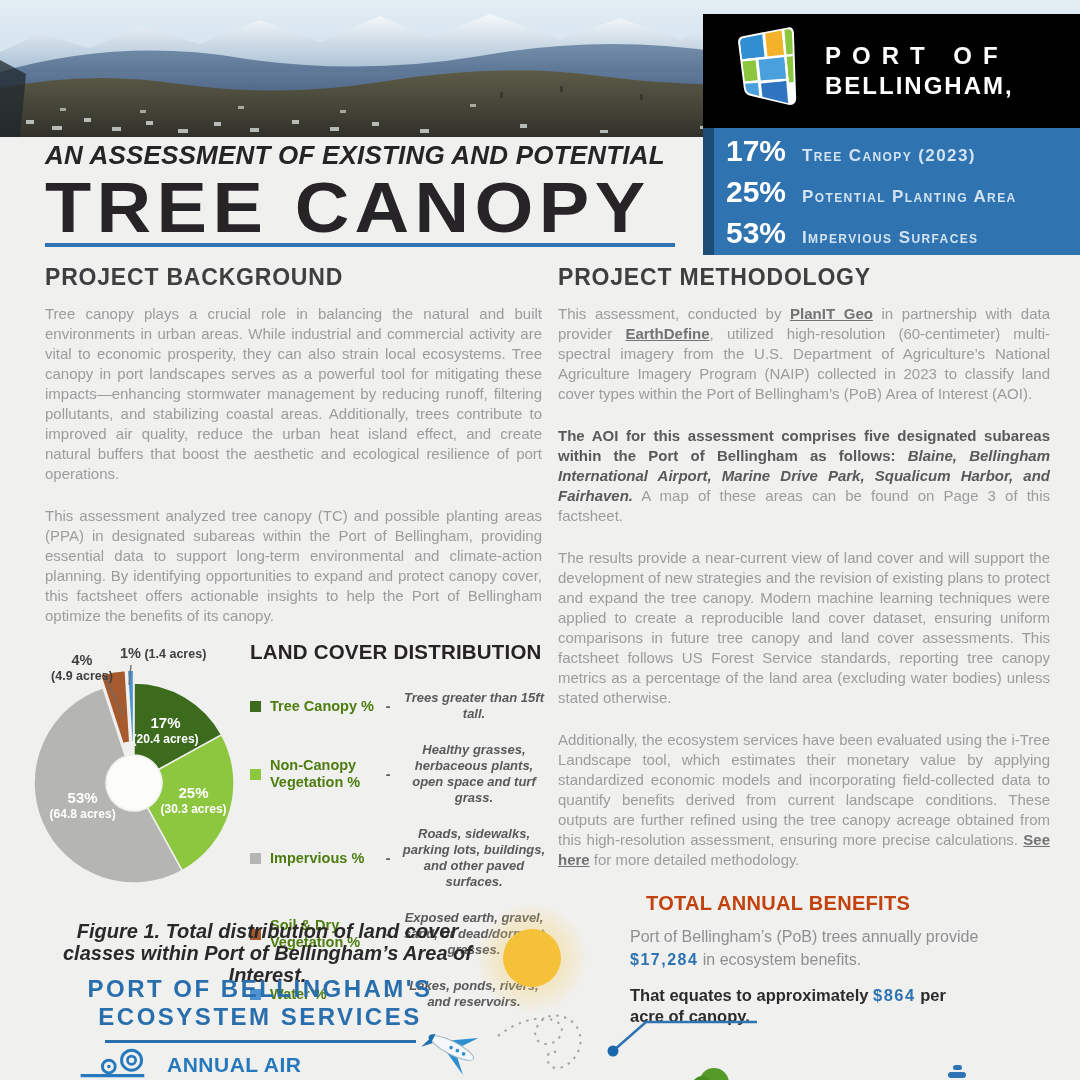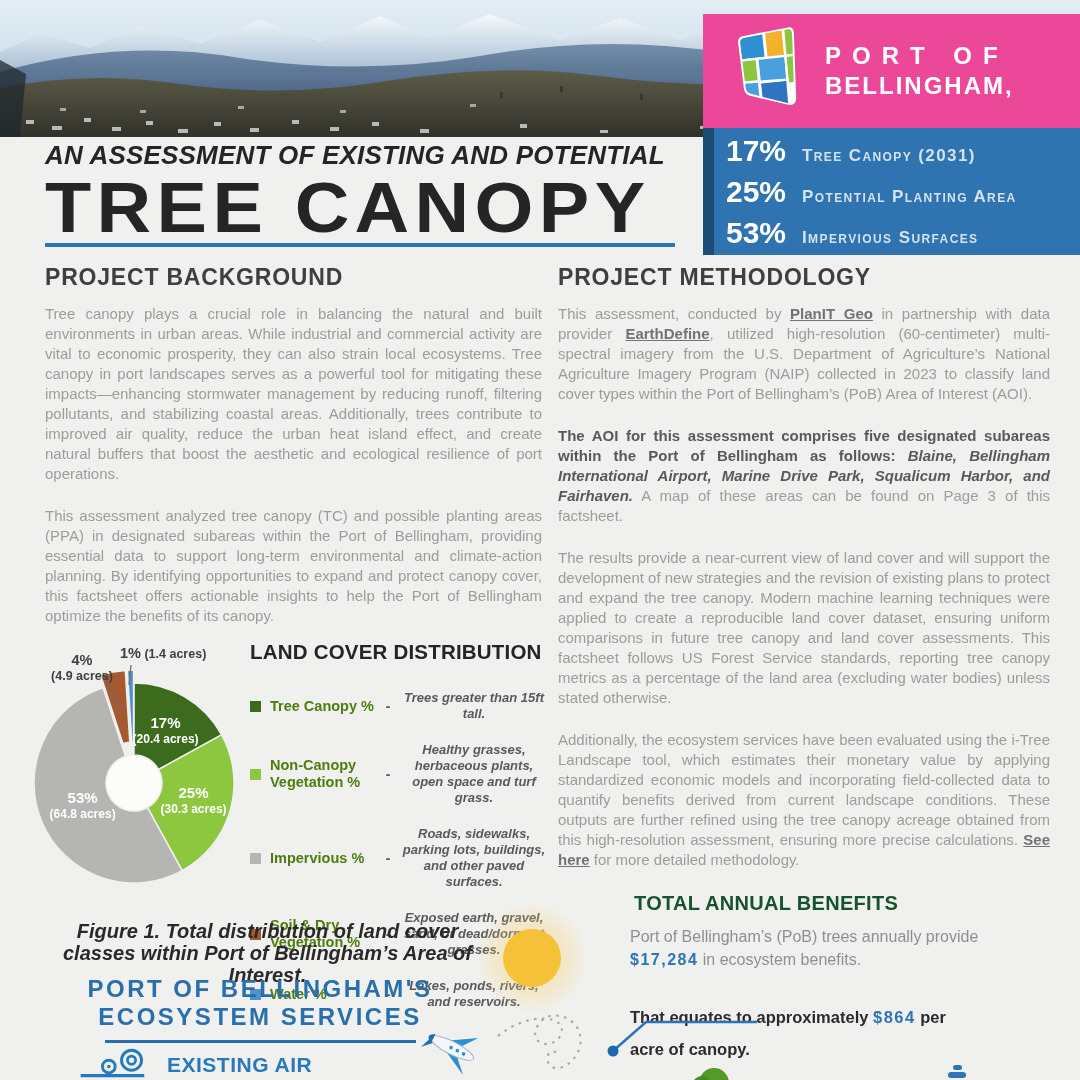--- a/index.html
+++ b/index.html
@@ -5,21 +5,21 @@
   html,body{margin:0;padding:0;background:#e7e7e5;}
   .page{
     position:relative;width:1080px;height:1080px;background:#f0f0ee;overflow:hidden;
     font-family:"Liberation Sans",sans-serif;
   }
   
   .banner{position:absolute;left:0;top:0;width:1080px;height:137px;}
   .banner svg{display:block;width:100%;height:100%;}
   
   .logo-box{
-    position:absolute;left:703px;top:14px;width:377px;height:114px;background:#ec4899;
+    position:absolute;left:703px;top:14px;width:377px;height:114px;background:#000000;
     display:flex;align-items:center;box-sizing:border-box;padding-left:28px;
   }
   .logo-mark{width:76px;height:88px;flex:0 0 auto;}
   .logo-text{color:#fff;margin-left:18px;font-weight:700;line-height:30px;font-size:24px;}
   .logo-text .l1{letter-spacing:11px;}
   .logo-text .l2{letter-spacing:2px;}
   .logo-text .l3{letter-spacing:4.5px;}
   .stats-box{
     position:absolute;left:703px;top:128px;width:377px;height:127px;background:#2f73b0;
     box-sizing:border-box;border-left:11px solid #1d4d77;
@@ -56,23 +56,23 @@
     font-size:20px;font-weight:700;font-style:italic;color:#2b282a;line-height:22px;}
   
   .eco-heading{position:absolute;left:60px;top:975px;width:400px;text-align:center;color:#2a6fad;
     font-size:24px;font-weight:800;letter-spacing:2.5px;line-height:28px;}
   .eco-rule{width:311px;height:3px;background:#2a6fad;margin:9px auto 0 auto;}
   .cleaner-air{position:absolute;left:75px;top:1042px;display:flex;align-items:center;}
   .cleaner-air svg{width:84px;height:40px;}
   .cleaner-air .ca-label{font-size:21px;font-weight:800;color:#2779bd;letter-spacing:0.5px;margin-left:8px;margin-top:6px;}
   
   .benefits{position:absolute;left:630px;top:892px;width:420px;}
-  .benefits h4{margin:0 0 10px 4px;font-size:20px;font-weight:800;color:#14532d;letter-spacing:0.3px;}
+  .benefits h4{margin:0 0 10px 16px;font-size:20px;font-weight:800;color:#c2410c;letter-spacing:0.3px;}
   .benefits .b-p1{font-size:16px;line-height:23px;color:#8f8f91;margin:0;}
-  .benefits .b-p2{font-size:16.5px;line-height:32px;color:#2b2b2d;font-weight:700;margin:30px 0 0 0;max-width:340px;}
+  .benefits .b-p2{font-size:16.5px;line-height:21px;color:#2b2b2d;font-weight:700;margin:14px 0 0 0;max-width:340px;}
   .amount{color:#2e74b5;font-weight:800;letter-spacing:1.5px;}
   
   .sun{position:absolute;left:472px;top:898px;width:120px;height:120px;border-radius:50%;
     background:radial-gradient(circle,rgba(247,205,90,0.50) 0%,rgba(247,210,110,0.28) 42%,rgba(247,210,110,0) 66%);}
   .sun-core{position:absolute;left:31px;top:31px;width:58px;height:58px;border-radius:50%;background:#f5c138;}
   .deco-svg{position:absolute;left:0;top:900px;width:1080px;height:180px;pointer-events:none;}
 </style>
 </head>
 <body>
 
@@ -166,21 +166,21 @@
     </svg>
     <div class="logo-text">
       <div class="l1">PORT OF</div>
       <div class="l2">BELLINGHAM,</div>
     </div>
   </div>
 
   <div class="stats-box">
     <div class="stat-row">
       <span class="stat-value">17%</span>
-      <span class="stat-label">Tree Canopy (2031)</span>
+      <span class="stat-label">Tree Canopy (2023)</span>
     </div>
     <div class="stat-row">
       <span class="stat-value">25%</span>
       <span class="stat-label">Potential Planting Area</span>
     </div>
     <div class="stat-row">
       <span class="stat-value">53%</span>
       <span class="stat-label">Impervious Surfaces</span>
     </div>
   </div>
@@ -267,21 +267,21 @@
   </div>
 
   <div class="cleaner-air">
     <svg viewBox="0 0 84 44">
       <circle cx="58" cy="20" r="11" stroke="#2779bd" stroke-width="3.2" fill="none"></circle>
       <circle cx="58" cy="20" r="4.5" stroke="#2779bd" stroke-width="3" fill="none"></circle>
       <circle cx="33" cy="27" r="7" stroke="#2779bd" stroke-width="3.2" fill="none"></circle>
       <circle cx="33" cy="27" r="2" fill="#2779bd"></circle>
       <path d="M2,37 H72" stroke="#2779bd" stroke-width="3.6"></path>
     </svg>
-    <span class="ca-label">EXISTING AIR</span>
+    <span class="ca-label">ANNUAL AIR</span>
   </div>
 
   <div class="benefits">
     <h4>TOTAL ANNUAL BENEFITS</h4>
     <p class="b-p1"><span>Port of Bellingham’s (PoB) trees annually provide </span><span class="amount">$17,284</span><span> in ecosystem benefits.</span></p>
     <p class="b-p2"><span>That equates to approximately </span><span class="amount">$864</span><span> per acre of canopy.</span></p>
   </div>
 
   <div class="sun">
       <div class="sun-core"></div>

